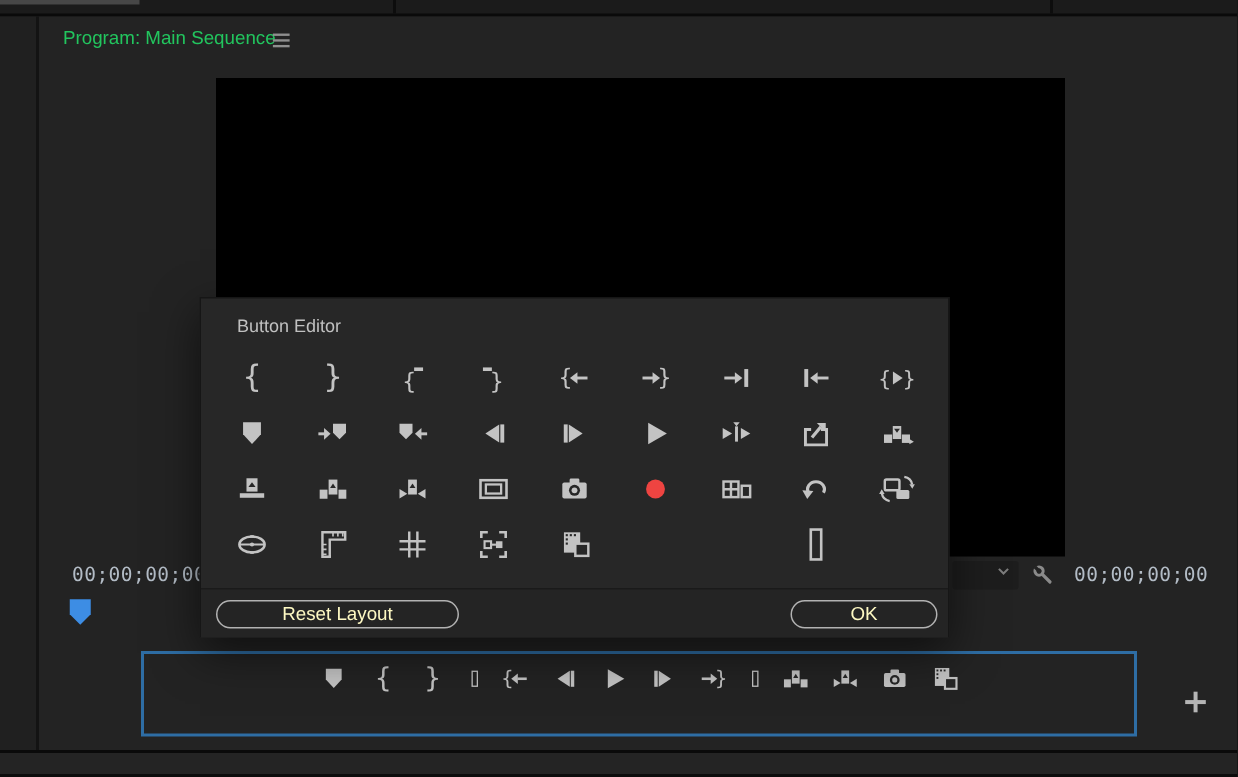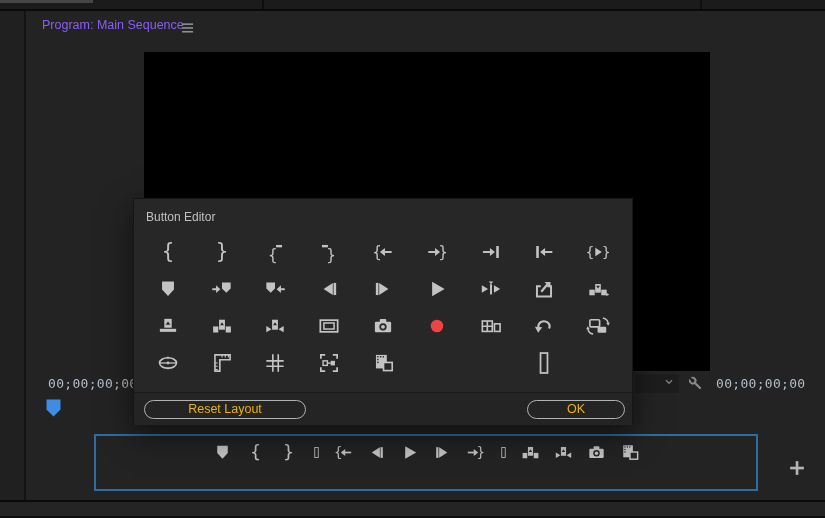--- a/index.html
+++ b/index.html
@@ -10,45 +10,45 @@
     -webkit-font-smoothing:antialiased;
   }
   
   .top-strip{position:absolute;left:0;top:0;width:825px;height:9px;background:#1b1b1b;border-bottom:2px solid #0a0a0a;}
   .top-strip .sliver{position:absolute;left:0;top:0;width:93px;height:3px;background:#474747;}
   .top-strip .tdiv{position:absolute;top:0;width:2px;height:9px;background:#0d0d0d;}
   
   .left-rail{position:absolute;left:0;top:11px;width:24px;height:489px;background:#202020;border-right:2px solid #131313;}
   
   .panel{position:absolute;left:26px;top:11px;width:799px;height:489px;background:#232323;}
-  .panel-title{position:absolute;left:16px;top:7px;font-size:12.5px;color:#8b5cf6;}
+  .panel-title{position:absolute;left:16px;top:7px;font-size:12.5px;color:#22c55e;}
   .hamburger{position:absolute;left:155px;top:9px;width:13px;height:12px;}
   .video{position:absolute;left:118px;top:41px;width:566px;height:319px;background:#000;}
   .tc{position:absolute;top:365px;font-family:"DejaVu Sans Mono",monospace;font-size:13px;color:#b3bcc6;letter-spacing:.3px;}
   .tc-left{left:22px;}
   .tc-right{left:690px;}
   .blue-marker{position:absolute;left:20px;top:388px;width:15px;height:18px;}
   .zoom-select{position:absolute;left:609px;top:363px;width:44px;height:19px;background:#1d1d1d;border-radius:2px;display:flex;align-items:center;justify-content:flex-end;padding-right:3px;box-sizing:border-box;}
   .wrench{position:absolute;left:659px;top:363px;width:22px;height:20px;}
   .drop-zone{position:absolute;left:68px;top:423px;width:664px;height:57px;border:2px solid var(--accent-blue);box-sizing:border-box;background:#232323;}
   .bar-icons{display:flex;justify-content:center;gap:9px;padding-top:5px;color:var(--icon-gray);}
   .bar-cell{width:24px;height:23px;display:flex;align-items:center;justify-content:center;cursor:pointer;}
   .bar-cell.sep{width:13px;}
   .bar-cell svg{width:23px;height:23px;display:block;}
   .add-btn{position:absolute;left:760px;top:446px;width:22px;height:22px;cursor:pointer;}
   
   .bottom-strip{position:absolute;left:0;top:500px;width:825px;height:18px;background:#242424;border-top:2px solid #0a0a0a;border-bottom:2px solid #0c0c0c;box-sizing:border-box;}
   
   .dialog{position:absolute;left:133px;top:198px;width:500px;height:227px;background:#272727;border:1px solid #161616;box-sizing:border-box;box-shadow:0 10px 28px rgba(0,0,0,.55);}
-  .dialog-title{position:absolute;left:12px;top:11px;font-size:12px;color:#c0c0c0;}
+  .dialog-title{position:absolute;left:24px;top:11px;font-size:12px;color:#c0c0c0;}
   .icon-grid{position:absolute;left:7px;top:34px;width:484px;display:grid;grid-template-columns:repeat(9,1fr);color:var(--icon-gray);}
   .cell{height:37px;display:flex;align-items:center;justify-content:center;cursor:pointer;}
   .cell svg{width:26px;height:26px;display:block;}
   .dialog-footer{position:absolute;left:0;top:193px;width:100%;height:33px;background:#242424;border-top:1px solid #1a1a1a;display:flex;align-items:center;padding:0 7px 0 10px;box-sizing:border-box;}
-  .pill{height:19px;border:1.5px solid #b2b2b2;border-radius:10px;background:transparent;color:#eab308;font-size:12.5px;font-family:inherit;line-height:15px;cursor:pointer;padding:0;}
+  .pill{height:19px;border:1.5px solid #b2b2b2;border-radius:10px;background:transparent;color:#fef9c3;font-size:12.5px;font-family:inherit;line-height:15px;cursor:pointer;padding:0;}
   .pill.reset{width:162px;}
   .pill.ok{width:98px;margin-left:auto;text-align:center;}
   .pill.cancel{width:98px;margin-left:14px;}
 </style>
 </head>
 <body>
 
 <div class="screen" style="--accent-blue: #2e6da4; --marker-blue: #3d8de4; --record-red: #ee4441; --icon-gray: #c3c3c3;">
 
   <div class="top-strip">

